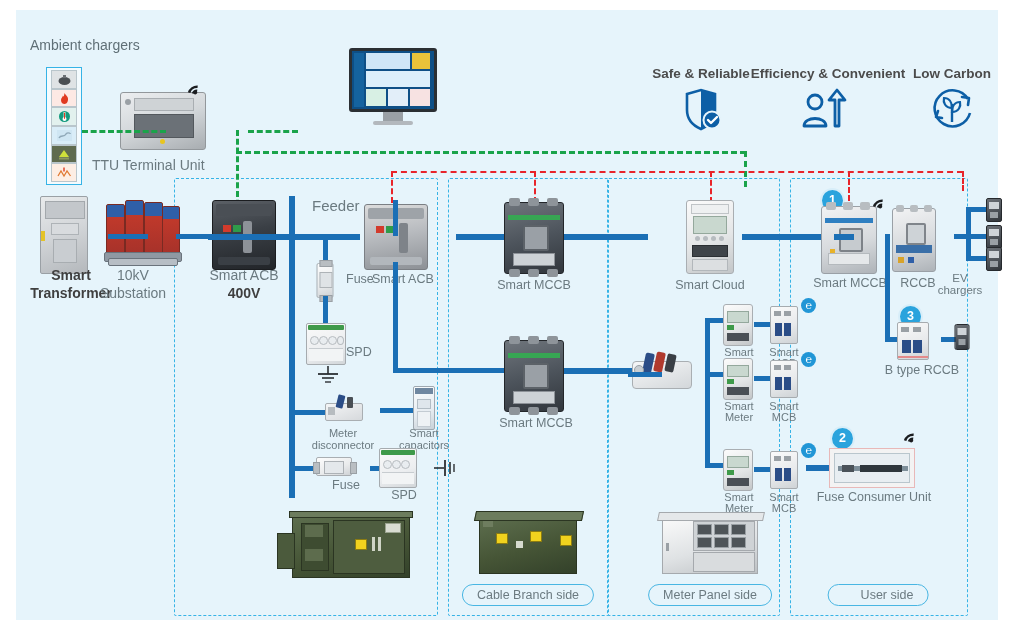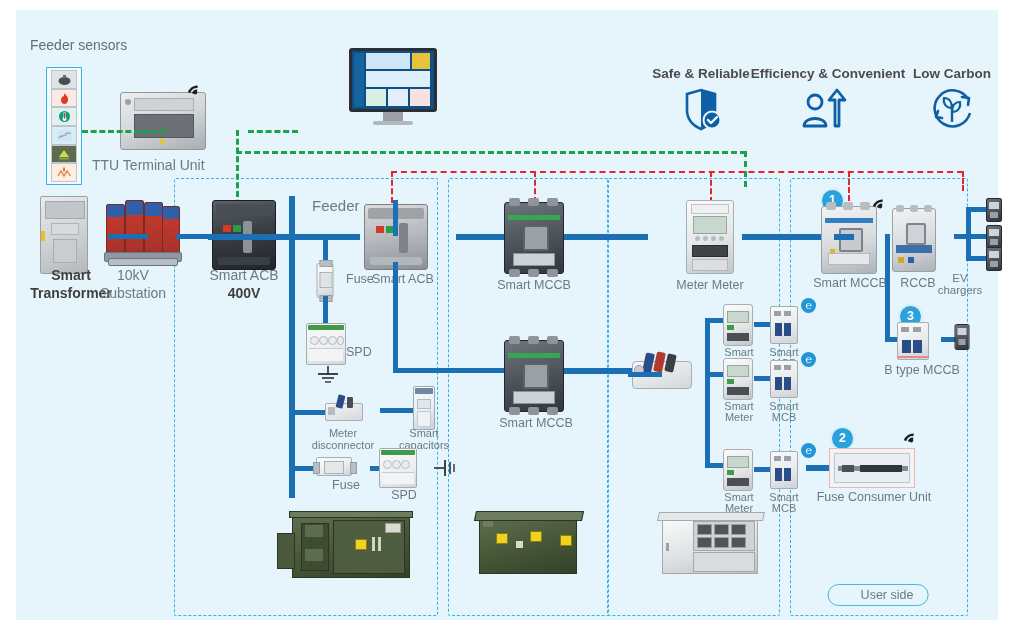--- a/index.html
+++ b/index.html
@@ -100,21 +100,21 @@
 <body>
 
 <div id="root">
   <div id="panel">
 
     <div class="zone" style="left:158px;top:168px;width:262px;height:436px;"></div>
     <div class="zone" style="left:432px;top:168px;width:159px;height:436px;"></div>
     <div class="zone" style="left:591px;top:168px;width:171px;height:436px;"></div>
     <div class="zone" style="left:774px;top:168px;width:176px;height:436px;"></div>
 
-    <div class="lbl" style="left:14px;top:28px;font-size:14px;color:#5f6f76;">Feeder sensors</div>
+    <div class="lbl" style="left:14px;top:28px;font-size:14px;color:#5f6f76;">Ambient chargers</div>
 
     <div id="sensorbox">
       <div class="sensor" style="background:#dfe3e5;">
         <svg width="15" height="11" viewBox="0 0 15 11">
             <ellipse cx="7.5" cy="7" rx="6" ry="4" fill="#4a4f53"></ellipse>
             <rect x="6" y="1" width="3" height="3" fill="#6b7075"></rect>
           </svg>
       </div>
       <div class="sensor" style="background:#fde9e4;">
         <svg width="13" height="13" viewBox="0 0 13 13">
@@ -390,32 +390,33 @@
     <div class="w wh" style="left:548px;top:358px;width:84px;height:6px;"></div>
 
     <div class="dev cab" style="left:512px;top:506px;width:96px;height:56px;">
       <div style="position:absolute;left:-5px;top:-6px;width:106px;height:8px;background:#6c7c5d;border:1px solid #2b3522;transform:skewX(-12deg);"></div>
       <div class="warn" style="left:16px;top:16px;"></div>
       <div class="warn" style="left:50px;top:14px;"></div>
       <div class="warn" style="left:80px;top:18px;"></div>
       <div style="position:absolute;left:36px;top:24px;width:7px;height:7px;background:#d6dacf;"></div>
       <div style="position:absolute;left:3px;top:4px;width:10px;height:6px;background:#6e7d5f;"></div>
     </div>
+    <div class="pill" style="left:512px;top:574px;">Cable Branch side</div>
 
     <div class="dev meter" style="left:694px;top:190px;width:46px;height:72px;">
       <div style="position:absolute;left:4px;top:3px;right:4px;height:8px;background:#eef0f1;border:1px solid #c0c4c7;"></div>
       <div class="lcd" style="left:6px;top:15px;right:6px;height:16px;"></div>
       <div style="position:absolute;left:8px;top:35px;width:5px;height:5px;border-radius:50%;background:#b7bcc0;"></div>
       <div style="position:absolute;left:16px;top:35px;width:5px;height:5px;border-radius:50%;background:#b7bcc0;"></div>
       <div style="position:absolute;left:24px;top:35px;width:5px;height:5px;border-radius:50%;background:#b7bcc0;"></div>
       <div style="position:absolute;left:32px;top:35px;width:5px;height:5px;border-radius:50%;background:#b7bcc0;"></div>
       <div style="position:absolute;left:5px;top:44px;right:5px;height:10px;background:#3f4449;border:1px solid #2b2f33;"></div>
       <div style="position:absolute;left:5px;top:58px;right:5px;height:10px;background:#dcdfe1;border:1px solid #b2b7bb;"></div>
     </div>
-    <div class="lbl c" style="left:694px;top:268px;">Meter Meter</div>
+    <div class="lbl c" style="left:694px;top:268px;">Smart Cloud</div>
     <div class="w wh" style="left:726px;top:224px;width:98px;height:6px;"></div>
 
     <div class="dev" style="left:645px;top:345px;width:58px;height:40px;">
       <div style="position:absolute;left:0;top:6px;width:58px;height:26px;background:linear-gradient(160deg,#f6f7f8,#d3d7da);border:1px solid #a9aeb2;border-radius:4px;"></div>
       <div style="position:absolute;left:12px;top:-2px;width:9px;height:20px;background:#2b4d87;transform:rotate(12deg);border-radius:2px;"></div>
       <div style="position:absolute;left:23px;top:-3px;width:9px;height:20px;background:#b03a2e;transform:rotate(12deg);border-radius:2px;"></div>
       <div style="position:absolute;left:34px;top:-1px;width:9px;height:18px;background:#3a3f45;transform:rotate(12deg);border-radius:2px;"></div>
       <div style="position:absolute;left:2px;top:10px;width:8px;height:8px;border-radius:50%;background:#c9ced2;border:1px solid #9aa0a5;"></div>
     </div>
     <div class="w wh" style="left:612px;top:362px;width:34px;height:5px;"></div>
@@ -487,20 +488,21 @@
       <div style="position:absolute;left:30px;top:4px;width:60px;height:28px;background:#cfd3d6;border:1px solid #a5a9ad;"></div>
       <div class="win" style="left:34px;top:7px;width:13px;height:9px;"></div>
       <div class="win" style="left:51px;top:7px;width:13px;height:9px;"></div>
       <div class="win" style="left:68px;top:7px;width:13px;height:9px;"></div>
       <div class="win" style="left:34px;top:20px;width:13px;height:9px;"></div>
       <div class="win" style="left:51px;top:20px;width:13px;height:9px;"></div>
       <div class="win" style="left:68px;top:20px;width:13px;height:9px;"></div>
       <div style="position:absolute;left:30px;top:35px;width:60px;height:18px;background:#d9dcde;border:1px solid #a5a9ad;"></div>
       <div style="position:absolute;left:3px;top:26px;width:3px;height:8px;background:#9aa0a5;"></div>
     </div>
+    <div class="pill" style="left:694px;top:574px;">Meter Panel side</div>
 
     <div class="num" style="left:804px;top:178px;">1</div>
 
     <div class="dev mccbL" style="left:833px;top:196px;width:54px;height:66px;">
       <div style="position:absolute;left:4px;top:-5px;width:10px;height:8px;background:#b8bdc1;border-radius:2px;"></div>
       <div style="position:absolute;left:21px;top:-5px;width:10px;height:8px;background:#b8bdc1;border-radius:2px;"></div>
       <div style="position:absolute;left:38px;top:-5px;width:10px;height:8px;background:#b8bdc1;border-radius:2px;"></div>
       <div style="position:absolute;left:3px;top:11px;right:3px;height:5px;background:#2f7fc1;"></div>
       <div style="position:absolute;left:17px;top:21px;width:20px;height:20px;background:#c6cbcf;border:2px solid #7d8288;border-radius:2px;"></div>
       <div style="position:absolute;left:6px;top:46px;right:6px;height:10px;background:#e5e8ea;border:1px solid #b4b9bd;"></div>
@@ -560,21 +562,21 @@
       <div style="position:absolute;left:15px;top:4px;width:8px;height:5px;background:#9aa0a5;"></div>
       <div style="position:absolute;left:4px;top:17px;width:9px;height:13px;background:#2b4d87;"></div>
       <div style="position:absolute;left:15px;top:17px;width:9px;height:13px;background:#2b4d87;"></div>
       <div style="position:absolute;left:0;top:33px;right:0;height:2px;background:#e48a8a;"></div>
     </div>
     <div class="w wth" style="left:925px;top:327px;width:18px;height:5px;"></div>
     <div class="dev ev" style="left:946px;top:314px;width:13px;height:24px;">
       <div class="evscr"></div>
         <div style="position:absolute;left:3px;top:14px;width:7px;height:6px;background:#9aa0a5;"></div>
     </div>
-    <div class="lbl c" style="left:906px;top:353px;">B type MCCB</div>
+    <div class="lbl c" style="left:906px;top:353px;">B type RCCB</div>
 
     <div class="num" style="left:814px;top:416px;">2</div>
     <div class="wifi" style="left:884px;top:416px;">
       <svg width="22" height="20" viewBox="0 0 22 20">
           <g fill="#1b1d20" transform="rotate(-35 11 14)">
             <path d="M11 16.5 a1.9 1.9 0 1 1 0.01 0z"></path>
             <path d="M7.6 13.2 a5.6 5.6 0 0 1 6.8 0 l-1.6 1.8 a3.3 3.3 0 0 0 -3.6 0z"></path>
             <path d="M5 10.2 a9.6 9.6 0 0 1 12 0 l-1.6 1.9 a7.2 7.2 0 0 0 -8.8 0z"></path>
           </g>
         </svg>

